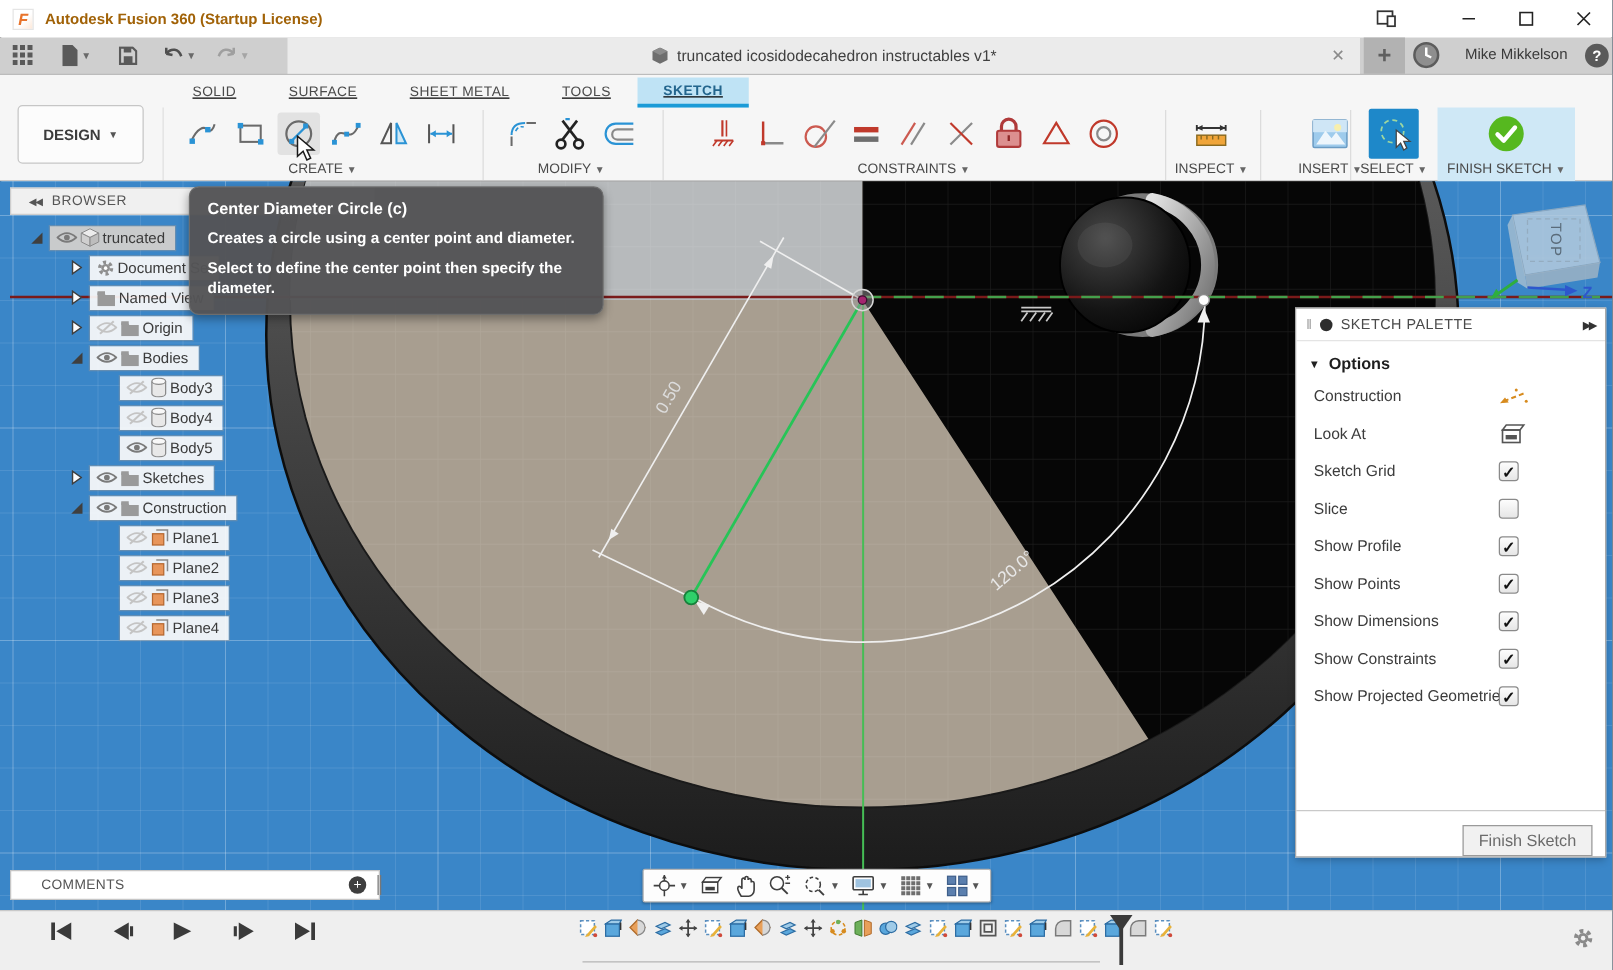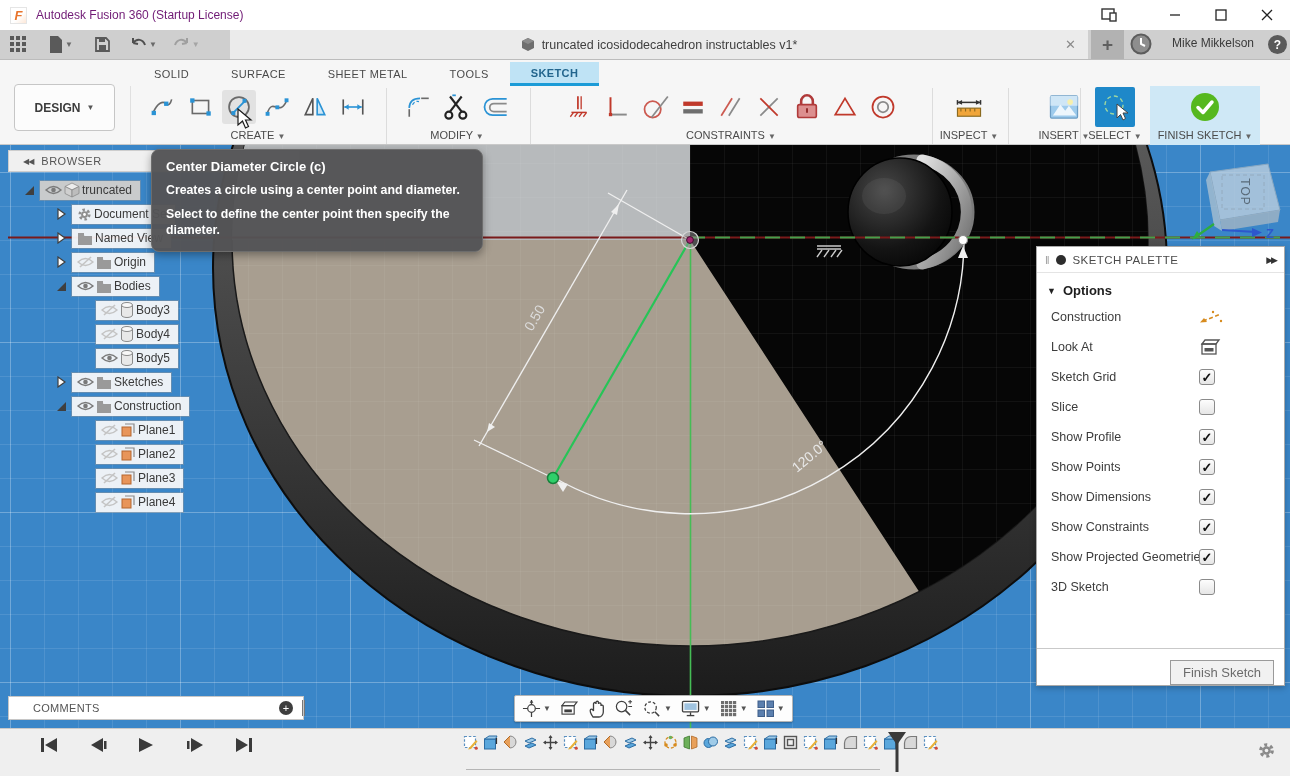--- a/index.html
+++ b/index.html
@@ -3,42 +3,42 @@
 <meta charset="utf-8">
 <style>
   html,body{margin:0;padding:0;background:#888;}
   *{box-sizing:border-box;}
   #app{position:relative;width:1290px;height:776px;background:#fff;overflow:hidden;
        font-family:"Liberation Sans",sans-serif;box-shadow:inset 0 0 0 1px #2b2b2b;}
   
   #titlebar{position:absolute;left:0;top:0;width:1290px;height:30px;background:#fff;display:flex;align-items:center;}
   #fusion-logo{width:17px;height:17px;margin-left:10px;border:1px solid #e5e5e5;display:flex;align-items:center;justify-content:center;
     font-weight:bold;font-style:italic;color:#e8742c;font-size:13px;background:linear-gradient(135deg,#fff 55%,#fde8d8);}
-  #window-title{margin-left:9px;font-size:12px;color:#701a75;}
+  #window-title{margin-left:9px;font-size:12px;color:#a16207;font-weight:bold;}
   .win-ctrls{position:absolute;top:0;height:30px;display:flex;align-items:center;}
   .win-btn{width:46px;height:30px;display:flex;align-items:center;justify-content:center;color:#222;}
   
   #tabbar{position:absolute;left:0;top:30px;width:1290px;height:30px;background:#cfcfcf;border-bottom:1px solid #bcbcbc;display:flex;align-items:center;}
   .qt-icon{display:flex;align-items:center;justify-content:center;margin-left:10px;color:#5a5a5a;}
   .qt-caret{font-size:8px;color:#6a6a6a;margin-left:2px;}
   .qt-caret.dis{color:#a5a5a5;}
   #doc-tab{position:absolute;left:230px;top:30px;width:858px;height:29px;background:#ebebeb;display:flex;align-items:center;justify-content:center;gap:7px;}
   #doc-tab .title{font-size:12.5px;color:#3f3f3f;}
   #doc-close{position:absolute;right:12px;color:#8a8a8a;font-size:13px;}
   #new-tab-btn{position:absolute;left:1091px;top:30px;width:33px;height:29px;background:#b2b2b2;color:#5f5f5f;
     display:flex;align-items:center;justify-content:center;font-size:19px;font-weight:bold;}
   #clock-btn{position:absolute;left:1130px;top:33px;}
   #user-name{position:absolute;left:1163px;top:36px;font-size:12px;color:#3a3a3a;width:100px;text-align:center;}
   #help-btn{position:absolute;left:1268px;top:35px;width:19px;height:19px;border-radius:50%;background:#5a5a5a;color:#fff;
     display:flex;align-items:center;justify-content:center;font-size:12px;font-weight:bold;}
   
   #ribbon{position:absolute;left:0;top:60px;width:1290px;height:85px;background:#f6f6f6;border-bottom:1px solid #c9c9c9;}
   #design-btn{position:absolute;left:14px;top:24px;width:101px;height:47px;background:#fcfcfc;border:1px solid #c6c6c6;border-radius:4px;
     display:flex;align-items:center;justify-content:center;gap:6px;font-size:12px;font-weight:bold;color:#3c3c3c;}
-  #ribbon-tabs{position:absolute;left:133px;top:2px;height:24px;display:flex;}
+  #ribbon-tabs{position:absolute;left:133px;top:2px;height:24px;display:flex;text-decoration:underline;}
   .rtab{height:24px;display:flex;align-items:center;justify-content:center;font-size:11px;color:#4a4a4a;letter-spacing:.4px;padding:0 21px;}
   .rtab.active{background:#bfe3f5;border-bottom:3px solid #1b9bd7;color:#23658d;font-weight:bold;}
   .rgroup{position:absolute;top:26px;height:58px;display:flex;flex-direction:column;align-items:center;}
   .ricons{display:flex;align-items:center;gap:4px;height:42px;}
   .ricon{width:34px;height:34px;display:flex;align-items:center;justify-content:center;}
   .ricon.tile{background:#e2e2e2;border-radius:3px;}
   .rlabel{font-size:11px;color:#4a4a4a;margin-top:1px;}
   .rlabel .c{font-size:8px;color:#666;}
   .rsep{position:absolute;top:28px;height:56px;width:1px;background:#dcdcdc;}
   #select-tile{width:40px;height:40px;background:#1e88c9;border-radius:2px;display:flex;align-items:center;justify-content:center;}
@@ -865,26 +865,20 @@
           <span class="pctrl">
             <span class="pcheck">✓</span>
           </span>
         </div>
         <div class="prow">
           <span class="plabel">Show Projected Geometries</span>
           <span class="pctrl">
             <span class="pcheck">✓</span>
           </span>
         </div>
-        <div class="prow">
-          <span class="plabel">3D Sketch</span>
-          <span class="pctrl">
-            <span class="pcheck"></span>
-          </span>
-        </div>
       </div>
     <div id="palette-divider"></div>
     <div id="finish-sketch-btn">Finish Sketch</div>
   </div>
 
   <div id="comments-bar">
     <span class="cm-label">COMMENTS</span>
     <span id="comments-plus">+</span>
   </div>
   <div id="comments-grip"></div>

